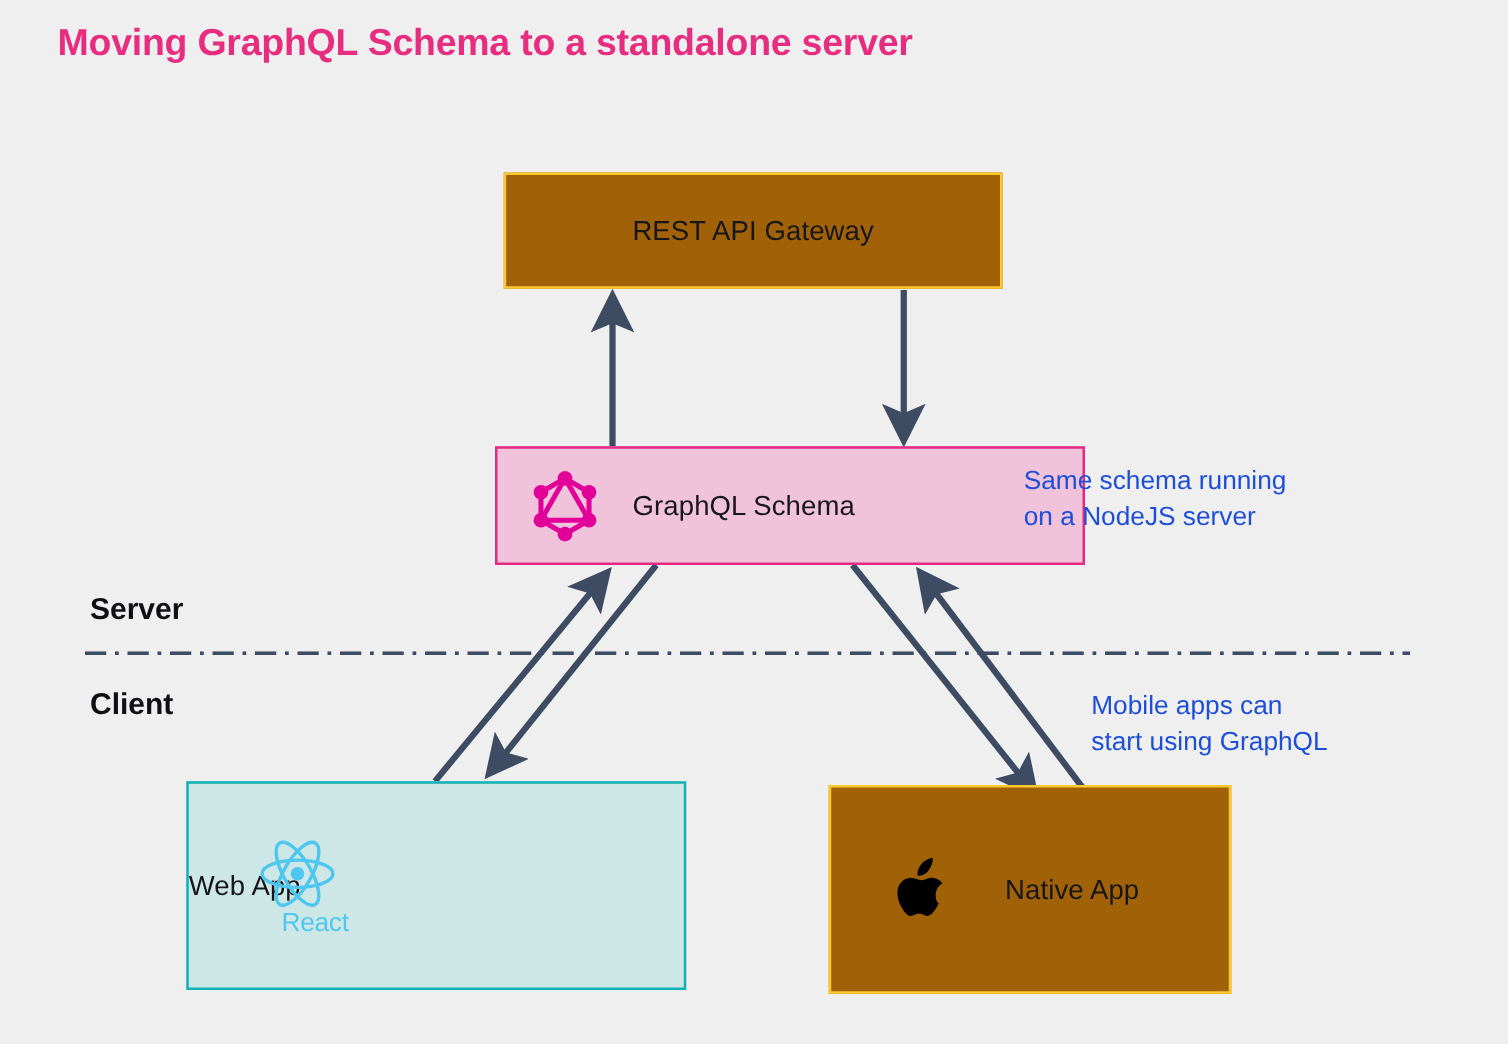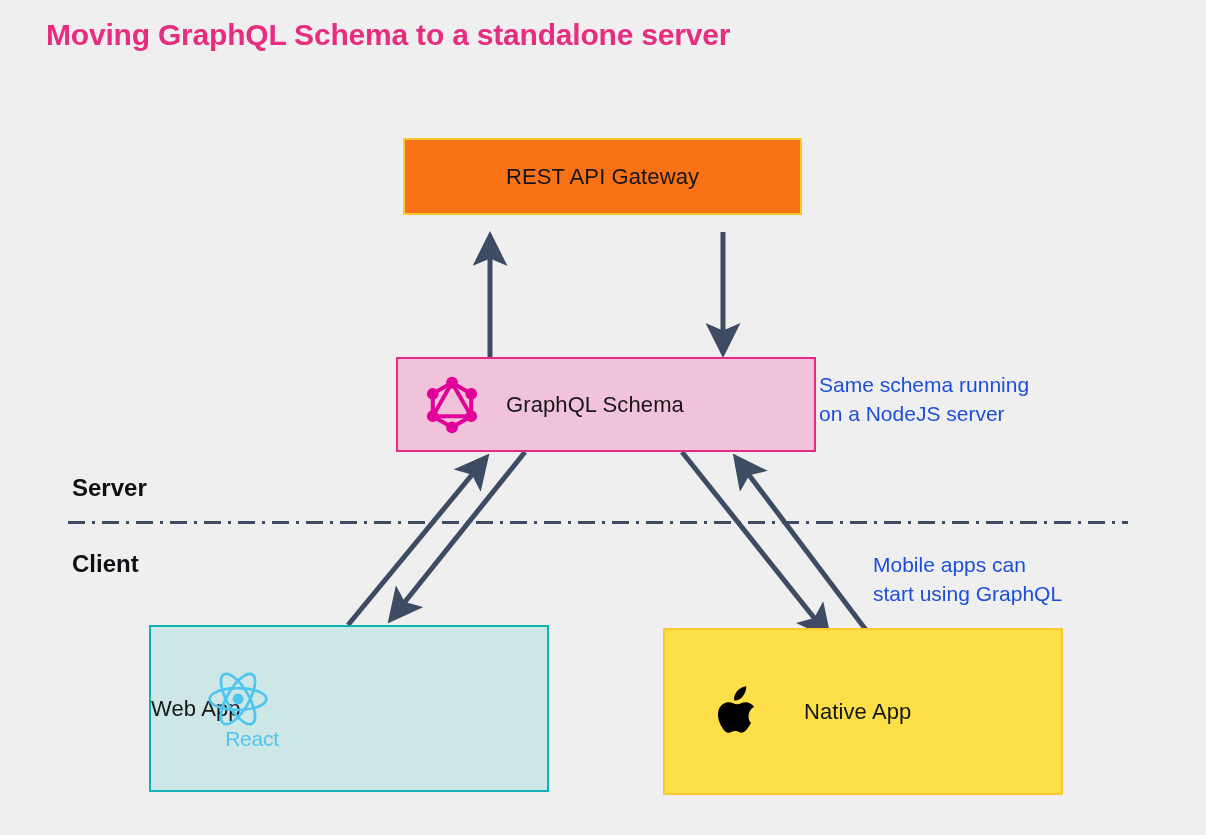--- a/index.html
+++ b/index.html
@@ -43,30 +43,30 @@
     color: #16161a;
     letter-spacing: 0.1px;
     white-space: nowrap;
   }
 
   
   #rest-box {
     left: 403px;
     top: 138px;
     width: 399px;
-    height: 77px;
-    background: #f97316;
+    height: 93px;
+    background: #a16207;
     border: 2px solid #FCC82B;
   }
 
   
   #graphql-box {
     left: 396px;
     top: 357px;
-    width: 420px;
+    width: 472px;
     height: 95px;
     background: #F0C3DB;
     border: 2px solid #E42A82;
     justify-content: flex-start;
   }
   #graphql-logo {
     position: absolute;
     left: 23px;
     top: 50%;
     transform: translateY(-50%);
@@ -105,23 +105,23 @@
     color: #4FC6F0;
     letter-spacing: -0.2px;
     margin-top: -2px;
   }
   #webapp-box .node-label { }
 
   
   #native-box {
     left: 663px;
     top: 628px;
-    width: 400px;
+    width: 322px;
     height: 167px;
-    background: #fde047;
+    background: #a16207;
     border: 2px solid #FCC82B;
     justify-content: flex-start;
   }
   #apple-logo {
     position: absolute;
     left: 46px;
     top: 54px;
     width: 48px;
     height: 56px;
   }

